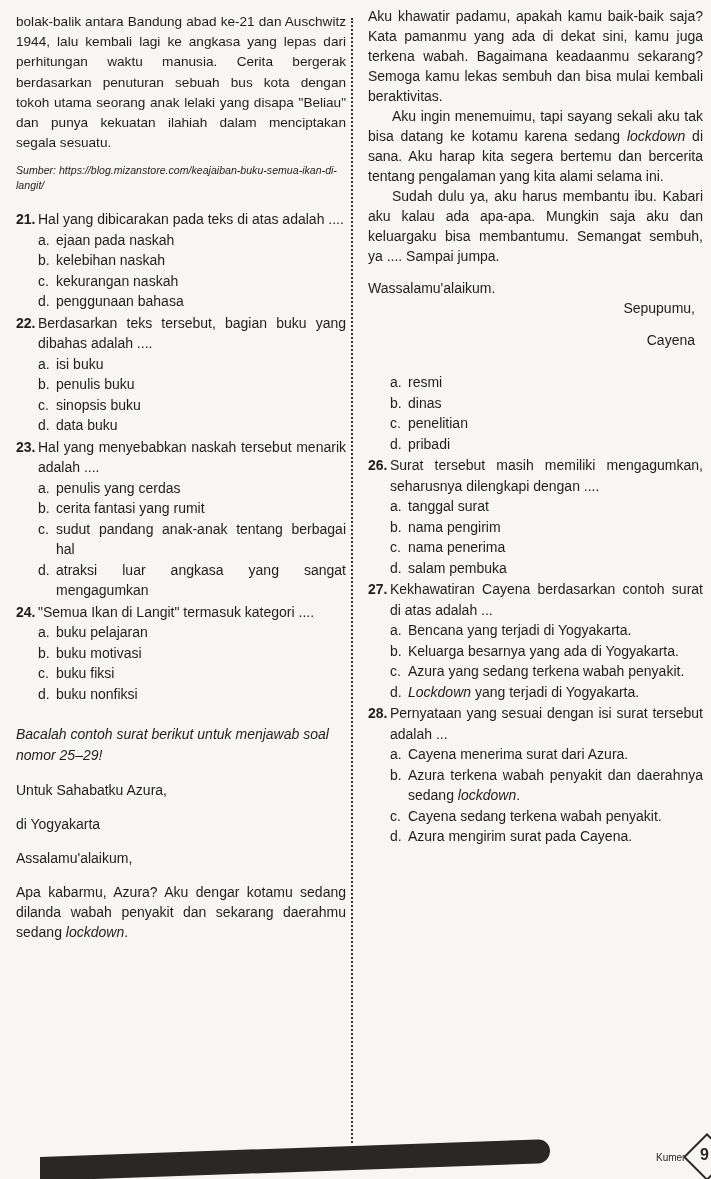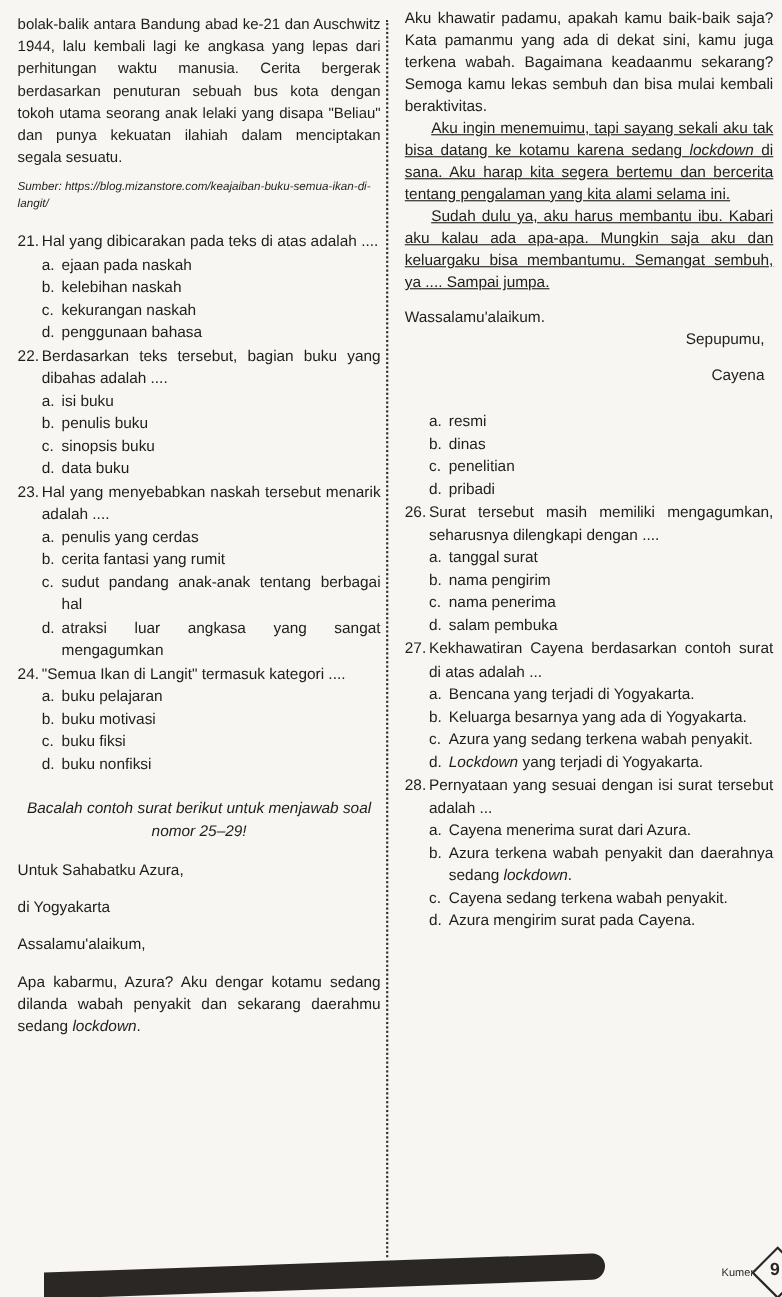--- a/index.html
+++ b/index.html
@@ -12,31 +12,31 @@
     }
     .page { position: absolute; left: 0; top: 0; width: 707px; height: 1179px; }
     .col-left { position: absolute; left: 16px; top: 12px; width: 330px; }
     .col-right { position: absolute; left: 368px; top: 6px; width: 335px; }
     .divider {
       position: absolute; left: 351px; top: 18px; height: 1125px;
       border-left: 2px dotted #333;
     }
     p { margin: 0; }
     .para { font-size: 13.6px; line-height: 20.2px; text-align: justify; }
-    .indent { text-indent: 24px; text-decoration: underline; }
+    .indent { text-indent: 24px; }
     .source { font-size: 10.6px; font-style: italic; line-height: 15px; margin-top: 10px; margin-bottom: 16px; }
     .q { margin-top: 1px; }
     .q-head { display: flex; font-size: 14px; line-height: 20.5px; }
-    .q-num { width: 22px; flex: none; }
+    .q-num { width: 22px; flex: none; font-weight: bold; }
     .q-text { flex: 1; text-align: justify; }
     .opts { margin-left: 22px; }
     .opt { display: flex; font-size: 14px; line-height: 20.5px; }
     .opt-key { width: 18px; flex: none; }
     .opt-text { flex: 1; text-align: justify; }
-    .instr { font-size: 14px; font-style: italic; line-height: 21px; margin-top: 20px; margin-bottom: 14px; text-align: center; }
+    .instr { font-size: 14px; font-style: italic; line-height: 21px; margin-top: 20px; margin-bottom: 14px; }
     .letter-line { font-size: 14px; line-height: 20px; margin-bottom: 14px; }
     .letter-body { font-size: 14px; line-height: 20px; text-align: justify; }
     .right-align { text-align: right; font-size: 14px; line-height: 20px; padding-right: 8px; }
     .closing { font-size: 14px; line-height: 20px; margin-top: 12px; }
     em { font-style: italic; }
     .footer-bar {
       position: absolute; left: 40px; top: 1148px; width: 510px; height: 24px;
       background: #2a2725; border-radius: 0 12px 12px 0;
       transform: skewY(-2deg);
     }

